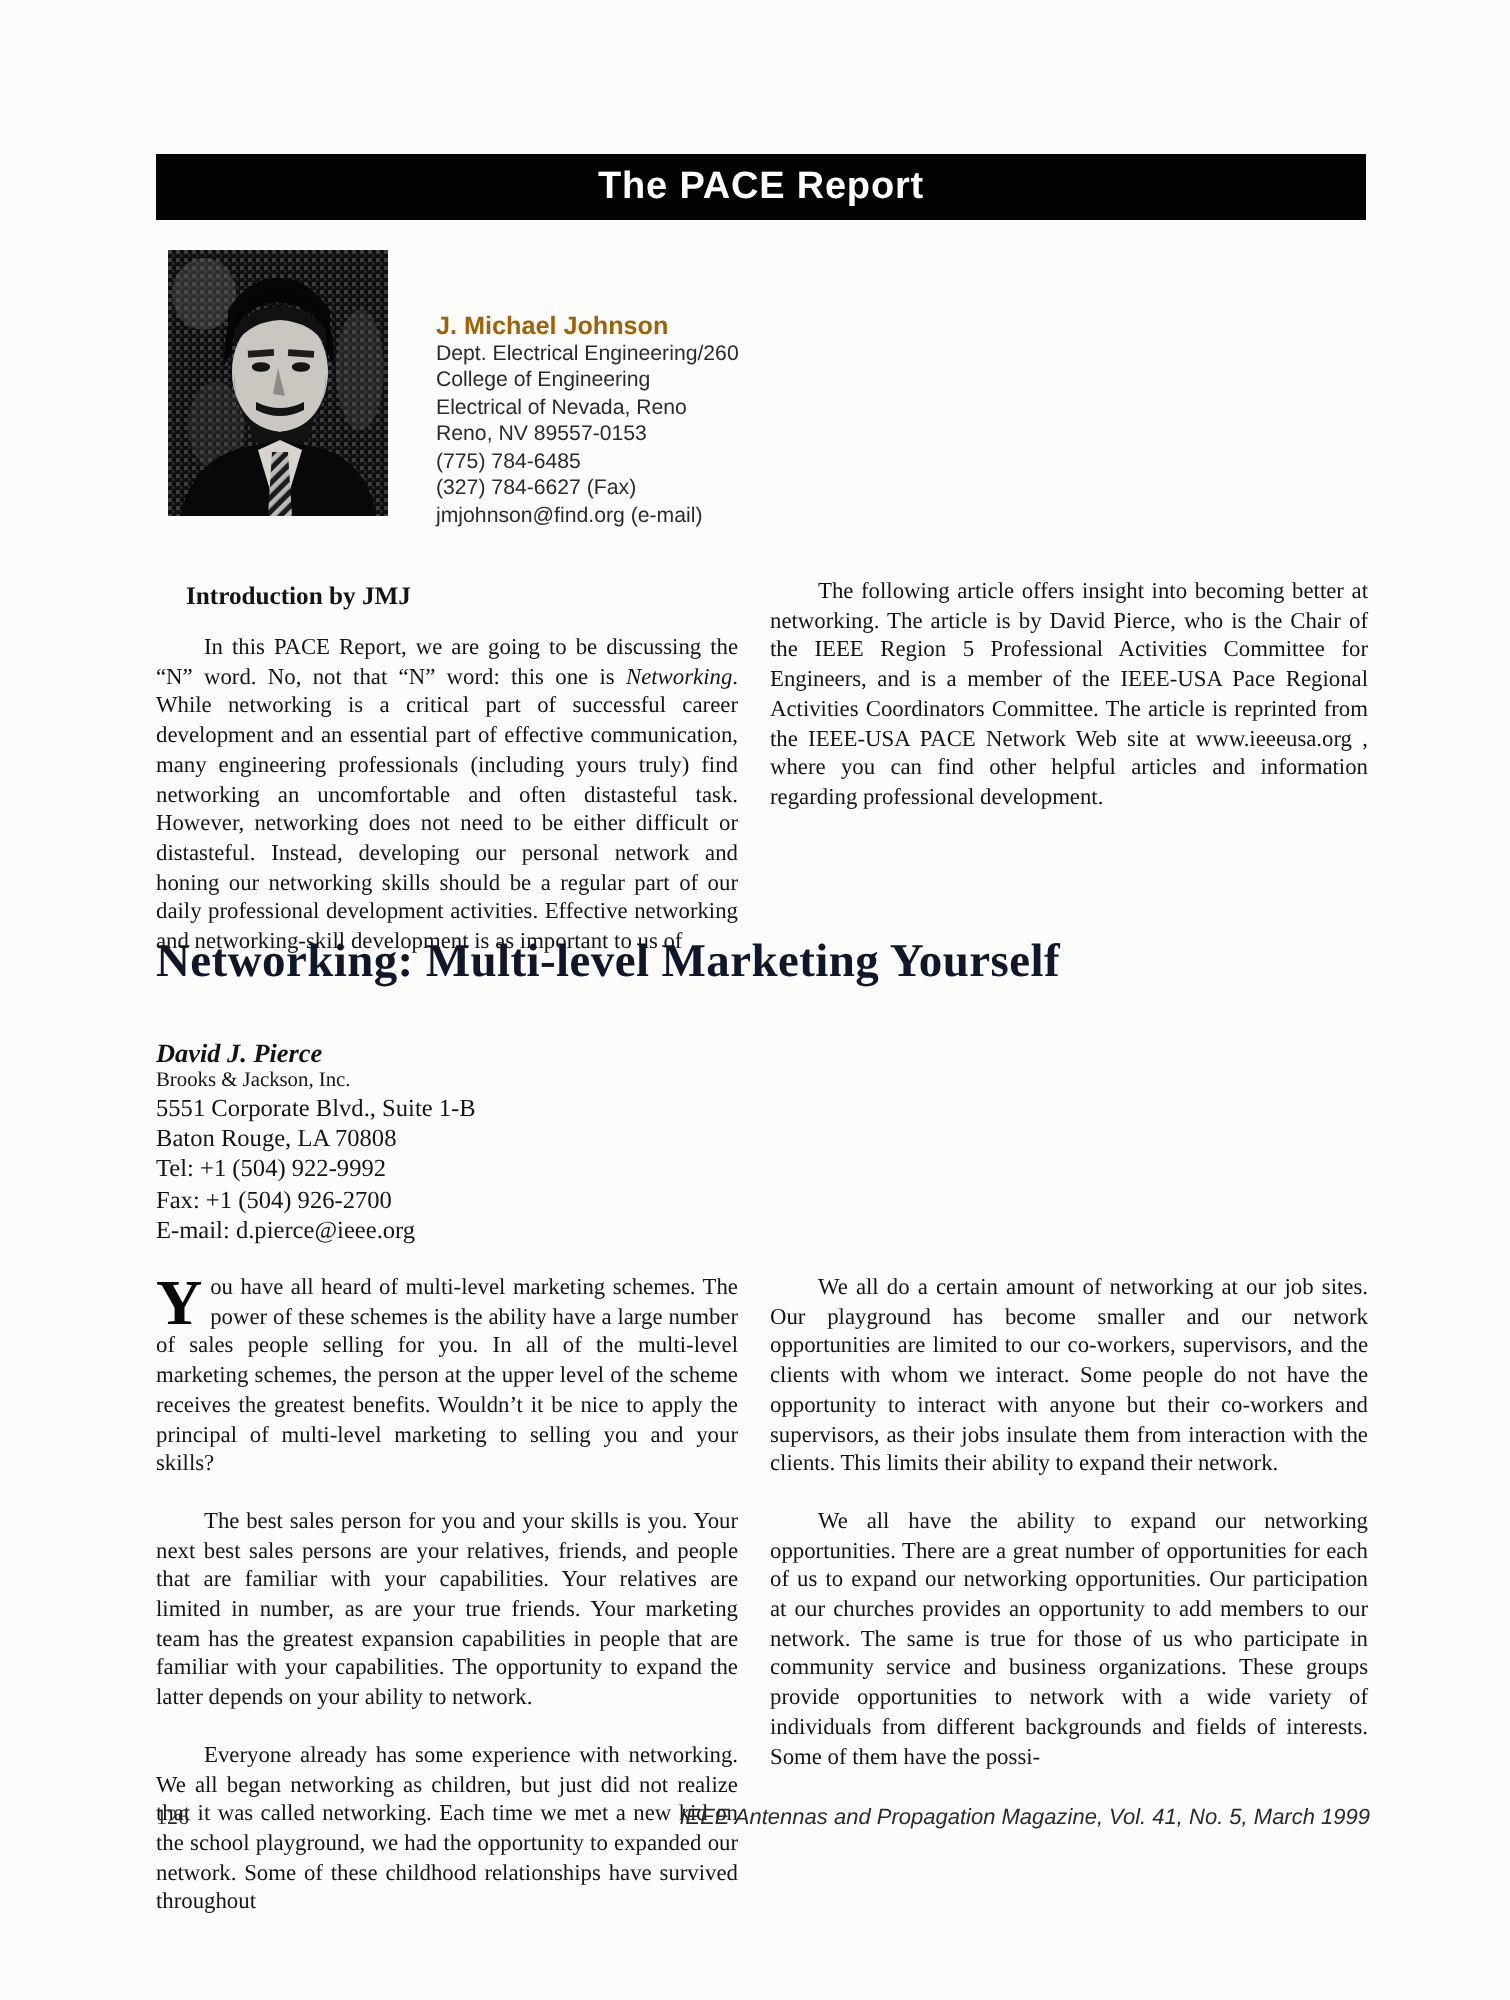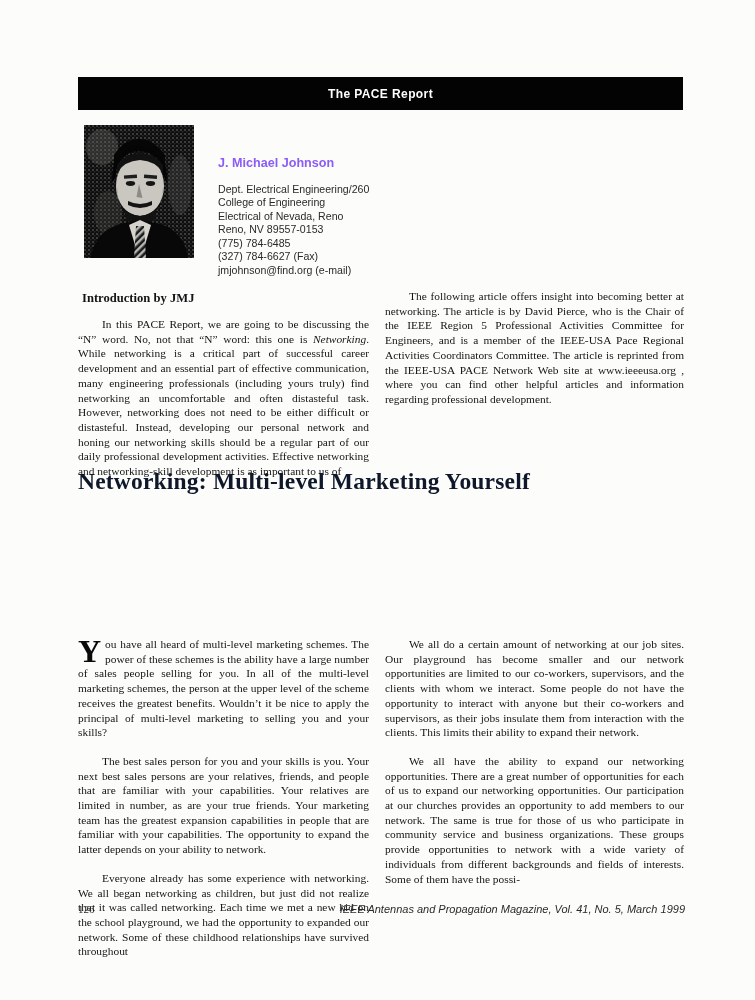--- a/index.html
+++ b/index.html
@@ -4,39 +4,39 @@
 <style>
   html,body { margin:0; padding:0; background:#e8e8e6; }
   .page {
     position:relative; width:755px; height:1000px; margin:0 auto;
     background:#fcfcfb; overflow:hidden; color:#141414;
     font-family:"Liberation Serif", serif;
   }
   .header-bar {
     position:absolute; left:78px; top:77px; width:605px; height:33px;
     background:#030303; color:#fefefe; display:flex; align-items:center; justify-content:center;
-    font-family:"Liberation Sans", sans-serif; font-weight:bold; font-size:12px; letter-spacing:0.4px;
+    font-family:"Liberation Sans", sans-serif; font-weight:bold; font-size:19px; letter-spacing:0.4px;
   }
   .photo {
     position:absolute; left:84px; top:125px; width:110px; height:133px; background:#111;
   }
   .photo svg { display:block; width:110px; height:133px; }
   .contact {
     position:absolute; left:218px; top:157px;
     font-family:"Liberation Sans", sans-serif; font-size:10.6px; line-height:13.5px; color:#2a2a2a;
   }
-  .contact .name { font-weight:bold; font-size:12.6px; margin-bottom:12px; color:#8b5cf6; }
+  .contact .name { font-weight:bold; font-size:12.6px; margin-bottom:0; color:#a16207; }
   .col { position:absolute; }
   .col-left  { left:78px;  width:291px; }
   .col-right { left:385px; width:299px; }
   .intro-left  { top:291px; }
   .intro-right { top:289px; }
   .body-left   { top:637px; }
   .body-right  { top:637px; }
-  .intro-heading { font-weight:bold; font-size:12.6px; margin:0 0 11px 4px; }
+  .intro-heading { font-weight:bold; font-size:12.6px; margin:0 0 11px 15px; }
   p.just {
     text-align:justify; font-size:11.4px; line-height:14.7px; margin:0 0 14px 0;
     -webkit-hyphens:auto; hyphens:auto;
   }
   p.indent { text-indent:24px; }
   p.last { margin-bottom:0; }
   .headline {
     position:absolute; left:78px; top:468px; margin:0;
     font-size:23.5px; font-weight:bold; letter-spacing:0.2px; color:#0f172a;
   }
@@ -123,20 +123,29 @@
     <h3 class="intro-heading">Introduction by JMJ</h3>
     <p class="just indent last"><span>In this PACE Report, we are going to be discussing the “N” word. No, not that “N” word: this one is </span><i>Networking</i><span>. While networking is a critical part of successful career development and an essential part of effective communication, many engineering professionals (including yours truly) find networking an uncomfortable and often distasteful task. However, networking does not need to be either difficult or distasteful. Instead, developing our personal network and honing our networking skills should be a regular part of our daily professional development activities. Effective networking and networking-skill development is as important to us of</span></p>
   </div>
 
   <div class="col col-right intro-right">
     <p class="just indent last">The following article offers insight into becoming better at networking. The article is by David Pierce, who is the Chair of the IEEE Region 5 Professional Activities Committee for Engineers, and is a member of the IEEE-USA Pace Regional Activities Coordinators Committee. The article is reprinted from the IEEE-USA PACE Network Web site at www.ieeeusa.org , where you can find other helpful articles and information regarding professional development.</p>
   </div>
 
   <h1 class="headline">Networking: Multi-level Marketing Yourself</h1>
 
+  <div class="author">
+    <div class="name">David J. Pierce</div>
+    <div class="company">Brooks &amp; Jackson, Inc.</div>
+    <div>5551 Corporate Blvd., Suite 1-B</div>
+    <div>Baton Rouge, LA 70808</div>
+    <div>Tel: +1 (504) 922-9992</div>
+    <div>Fax: +1 (504) 926-2700</div>
+    <div>E-mail: d.pierce@ieee.org</div>
+  </div>
 
   <div class="col col-left body-left">
     <p class="just"><span class="dropcap">Y</span><span>ou have all heard of multi-level marketing schemes. The power of these schemes is the ability have a large number of sales people selling for you. In all of the multi-level marketing schemes, the person at the upper level of the scheme receives the greatest benefits. Wouldn’t it be nice to apply the principal of multi-level marketing to selling you and your skills?</span></p>
     <p class="just indent">The best sales person for you and your skills is you. Your next best sales persons are your relatives, friends, and people that are familiar with your capabilities. Your relatives are limited in number, as are your true friends. Your marketing team has the greatest expansion capabilities in people that are familiar with your capabilities. The opportunity to expand the latter depends on your ability to network.</p>
     <p class="just indent last">Everyone already has some experience with networking. We all began networking as children, but just did not realize that it was called networking. Each time we met a new kid on the school playground, we had the opportunity to expanded our network. Some of these childhood relationships have survived throughout</p>
   </div>
 
   <div class="col col-right body-right">
     <p class="just indent">We all do a certain amount of networking at our job sites. Our playground has become smaller and our network opportunities are limited to our co-workers, supervisors, and the clients with whom we interact. Some people do not have the opportunity to interact with anyone but their co-workers and supervisors, as their jobs insulate them from interaction with the clients. This limits their ability to expand their network.</p>
     <p class="just indent last">We all have the ability to expand our networking opportunities. There are a great number of opportunities for each of us to expand our networking opportunities. Our participation at our churches provides an opportunity to add members to our network. The same is true for those of us who participate in community service and business organizations. These groups provide opportunities to network with a wide variety of individuals from different backgrounds and fields of interests. Some of them have the possi-</p>

